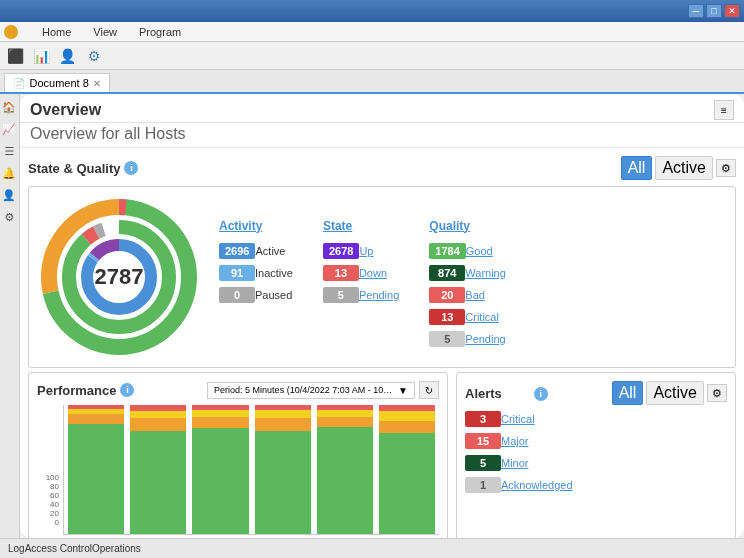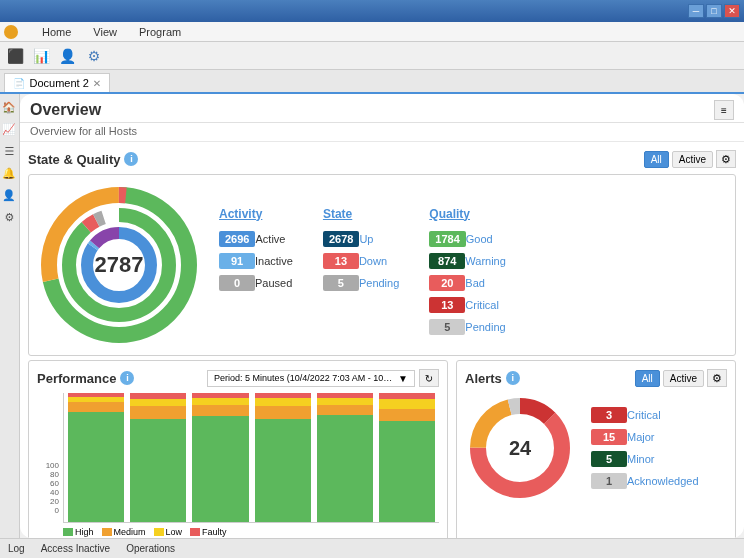--- a/index.html
+++ b/index.html
@@ -28,53 +28,53 @@
     .app-layout { display: flex; height: calc(558px - 22px - 20px - 28px - 24px - 20px); }
     .sidebar { width: 20px; background: #e8e8e8; border-right: 1px solid #ccc; display: flex; flex-direction: column; align-items: center; padding: 4px 0; gap: 4px; }
     .sidebar-icon { width: 18px; height: 18px; display: flex; align-items: center; justify-content: center; font-size: 11px; cursor: pointer; color: #555; }
     
     
     .main-content { flex: 1; background: white; overflow: hidden; border-radius: 12px; }
     
     
     .overview-header { padding: 6px 10px 2px; border-bottom: 1px solid #e0e0e0; display: flex; align-items: center; justify-content: space-between; }
     .overview-title { font-size: 16px; font-weight: bold; color: #333; }
-    .overview-subtitle { font-size: 11px; color: #666; padding: 2px 10px 4px; border-bottom: 1px solid #e8e8e8; }
+    .overview-subtitle { font-size: 16px; color: #666; padding: 2px 10px 4px; border-bottom: 1px solid #e8e8e8; }
     .header-btn { width: 20px; height: 20px; background: #f0f0f0; border: 1px solid #ccc; display: flex; align-items: center; justify-content: center; font-size: 10px; cursor: pointer; }
     
     
     .section { padding: 8px; }
     .section-header { display: flex; align-items: center; justify-content: space-between; margin-bottom: 6px; }
     .section-title { font-size: 13px; font-weight: bold; color: #333; }
     .section-controls { display: flex; gap: 3px; align-items: center; }
-    .ctrl-btn { padding: 2px 6px; font-size: 10px; background: #f0f0f0; border: 1px solid #ccc; cursor: pointer; border-radius: 2px; }
+    .ctrl-btn { padding: 2px 6px; font-size: 16px; background: #f0f0f0; border: 1px solid #ccc; cursor: pointer; border-radius: 2px; }
     .ctrl-btn.active { background: #4a90d9; color: white; border-color: #3a80c9; }
     .ctrl-btn-small { width: 20px; height: 18px; background: #f0f0f0; border: 1px solid #ccc; display: flex; align-items: center; justify-content: center; font-size: 11px; cursor: pointer; }
     
     
     .sq-card { border: 1px solid #d0d0d0; border-radius: 3px; padding: 10px; display: flex; align-items: center; gap: 20px; background: white; }
     
     
     .donut-container { position: relative; width: 160px; height: 160px; flex-shrink: 0; }
     .donut-center { position: absolute; top: 50%; left: 50%; transform: translate(-50%, -50%); font-size: 22px; font-weight: bold; color: #333; }
     
     
     .stats-area { display: flex; gap: 30px; flex: 1; }
     .stat-col { display: flex; flex-direction: column; gap: 6px; margin-top: 11px; }
     .stat-col-title { font-size: 12px; color: #4a90d9; text-decoration: underline; font-weight: bold; margin-bottom: 4px; cursor: pointer; }
     .stat-row { display: flex; align-items: center; }
     .stat-badge { min-width: 36px; padding: 2px 6px; text-align: center; font-size: 11px; font-weight: bold; color: white; border-radius: 2px; }
     .stat-label { font-size: 11px; color: #333; }
-    .stat-label-link { font-size: 11px; color: #4a90d9; cursor: pointer; }
+    .stat-label-link { font-size: 11px; color: #4a90d9; text-decoration: underline; cursor: pointer; }
     
     
     .bg-active { background: #4a90d9; }
     .bg-inactive { background: #6ab0e8; }
     .bg-paused { background: #aaaaaa; }
-    .bg-up { background: #0c4a6e; text-align: right; }
+    .bg-up { background: #6d28d9; text-align: right; }
     .bg-down { background: #e85c5c; }
     .bg-pending-gray { background: #aaaaaa; }
     .bg-good { background: #5cb85c; }
     .bg-warning { background: #14532d; }
     .bg-bad { background: #e85c5c; }
     .bg-critical-red { background: #cc3333; }
     .bg-pending-light { background: #cccccc; }
     
     
     .bottom-panels { display: flex; gap: 8px; padding: 0 8px 8px; }
@@ -84,21 +84,21 @@
     .period-selector { background: white; border: 1px solid #ccc; padding: 2px 6px; font-size: 10px; display: flex; align-items: center; gap: 4px; cursor: pointer; }
     .refresh-btn { width: 20px; height: 18px; background: #f0f0f0; border: 1px solid #ccc; display: flex; align-items: center; justify-content: center; font-size: 10px; cursor: pointer; }
     
     
     .alerts-content { display: flex; align-items: center; gap: 16px; }
     .alerts-donut { position: relative; width: 110px; height: 110px; flex-shrink: 0; }
     .alerts-center { position: absolute; top: 50%; left: 50%; transform: translate(-50%, -50%); font-size: 20px; font-weight: bold; color: #333; }
     .alerts-stats { display: flex; flex-direction: column; gap: 6px; }
     
     
-    .status-bar { height: 20px; background: #e8e8e8; border-top: 1px solid #ccc; display: flex; align-items: center; padding: 0 8px; font-size: 10px; color: #333; gap: 16px; }
+    .status-bar { height: 20px; background: #e8e8e8; border-top: 1px solid #ccc; display: flex; align-items: center; padding: 0 8px; font-size: 10px; color: #333; }
     .status-tab { display: flex; align-items: center; gap: 4px; cursor: pointer; }
     
     .info-icon { display: inline-flex; width: 14px; height: 14px; border-radius: 50%; background: #6ab0e8; color: white; font-size: 9px; align-items: center; justify-content: center; font-weight: bold; margin-left: 4px; }
   </style>
 </head>
 <body>
 
 <div class="title-bar">
   <div class="title-bar-controls">
     <div class="title-btn">─</div>
@@ -119,21 +119,21 @@
 <div class="toolbar">
   <div class="toolbar-icon" style="color:#4a7fbd;">⬛</div>
   <div class="toolbar-icon" style="color:#4a7fbd;">📊</div>
   <div class="toolbar-icon" style="color:#4a7fbd;">👤</div>
   <div class="toolbar-icon" style="color:#4a7fbd;">⚙</div>
 </div>
 
 <div class="tab-bar">
   <div class="tab">
     <span class="tab-icon">📄</span>
-    <span>Document 2</span>
+    <span>Document 8</span>
     <span class="tab-close">✕</span>
   </div>
 </div>
 
 <div class="app-layout">
 
   <div class="sidebar">
     <div class="sidebar-icon">🏠</div>
     <div class="sidebar-icon">📈</div>
     <div class="sidebar-icon">☰</div>
@@ -332,46 +332,33 @@
             <div style="display:flex;align-items:center;gap:2px;">
               <div style="width:10px;height:8px;background:#e85c5c;"></div>
               <span style="font-size:9px;">Faulty</span>
             </div>
           </div>
         </div>
       </div>
 
       <div class="panel" style="max-width:280px;">
         <div class="panel-header">
-          <div style="display:flex;align-items:flex-start;">
+          <div style="display:flex;align-items:flex-end;gap:28px;">
             <span class="panel-title">Alerts</span>
             <span class="info-icon">i</span>
           </div>
           <div class="section-controls">
             <div class="ctrl-btn active">All</div>
             <div class="ctrl-btn">Active</div>
             <div class="ctrl-btn-small">⚙</div>
           </div>
         </div>
 
         <div class="alerts-content">
 
-          <div class="alerts-donut">
-            <svg width="110" height="110" viewBox="0 0 110 110">
-
-              <circle cx="55" cy="55" r="42" fill="none" stroke="#cc3333" stroke-width="16" stroke-dasharray="33 231" stroke-dashoffset="0" transform="rotate(-90 55 55)"></circle>
-
-              <circle cx="55" cy="55" r="42" fill="none" stroke="#e85c5c" stroke-width="16" stroke-dasharray="165 99" stroke-dashoffset="-33" transform="rotate(-90 55 55)"></circle>
-
-              <circle cx="55" cy="55" r="42" fill="none" stroke="#f0a030" stroke-width="16" stroke-dasharray="55 209" stroke-dashoffset="-198" transform="rotate(-90 55 55)"></circle>
-
-              <circle cx="55" cy="55" r="42" fill="none" stroke="#cccccc" stroke-width="16" stroke-dasharray="11 253" stroke-dashoffset="-253" transform="rotate(-90 55 55)"></circle>
-            </svg>
-            <div class="alerts-center">24</div>
-          </div>
 
           <div class="alerts-stats">
             <div class="stat-row">
               <div class="stat-badge bg-critical-red">3</div>
               <span class="stat-label-link">Critical</span>
             </div>
             <div class="stat-row">
               <div class="stat-badge bg-bad">15</div>
               <span class="stat-label-link">Major</span>
             </div>
@@ -388,18 +375,18 @@
       </div>
     </div>
   </div>
 </div>
 
 <div class="status-bar">
   <div class="status-tab">
     <span>Log</span>
   </div>
   <div class="status-tab">
-    <span>Access Inactive</span>
+    <span>Access Control</span>
   </div>
   <div class="status-tab">
     <span>Operations</span>
   </div>
 </div>
 
 </body></html>

